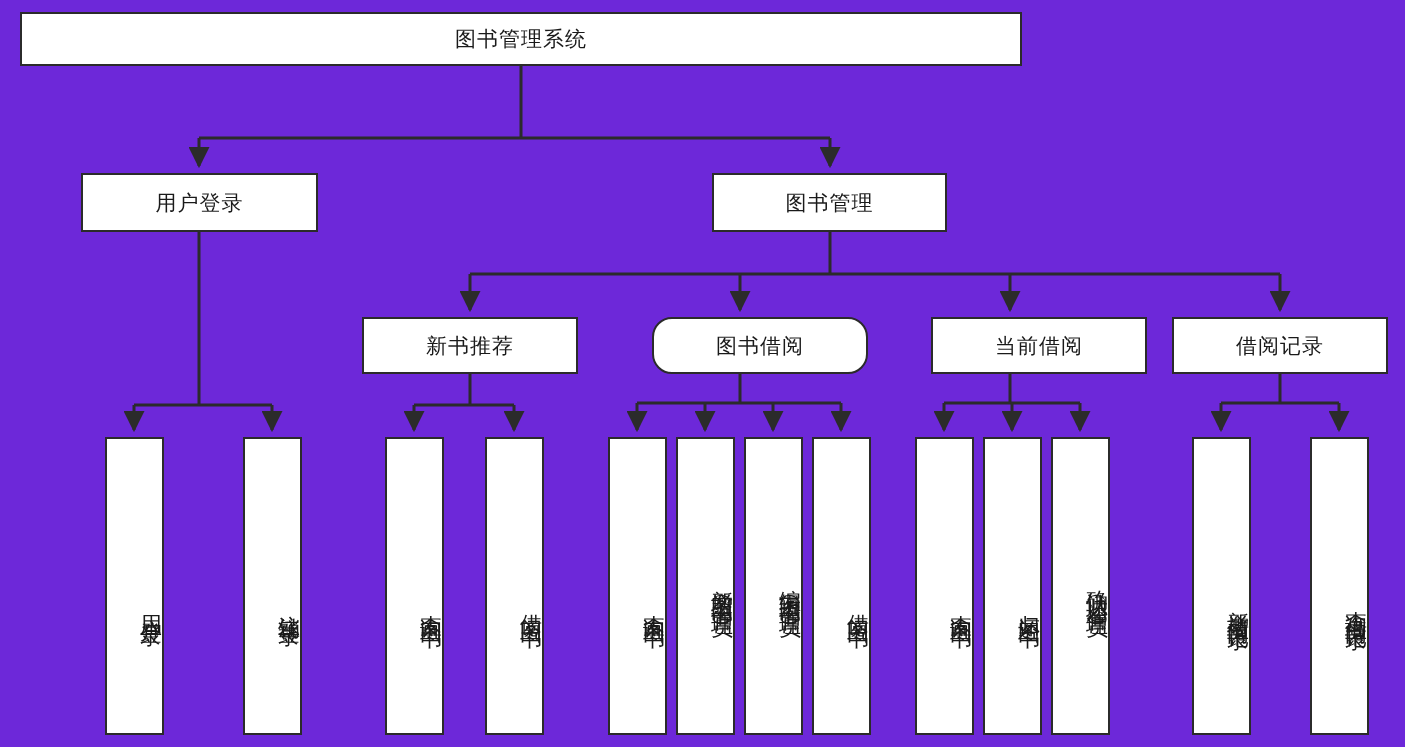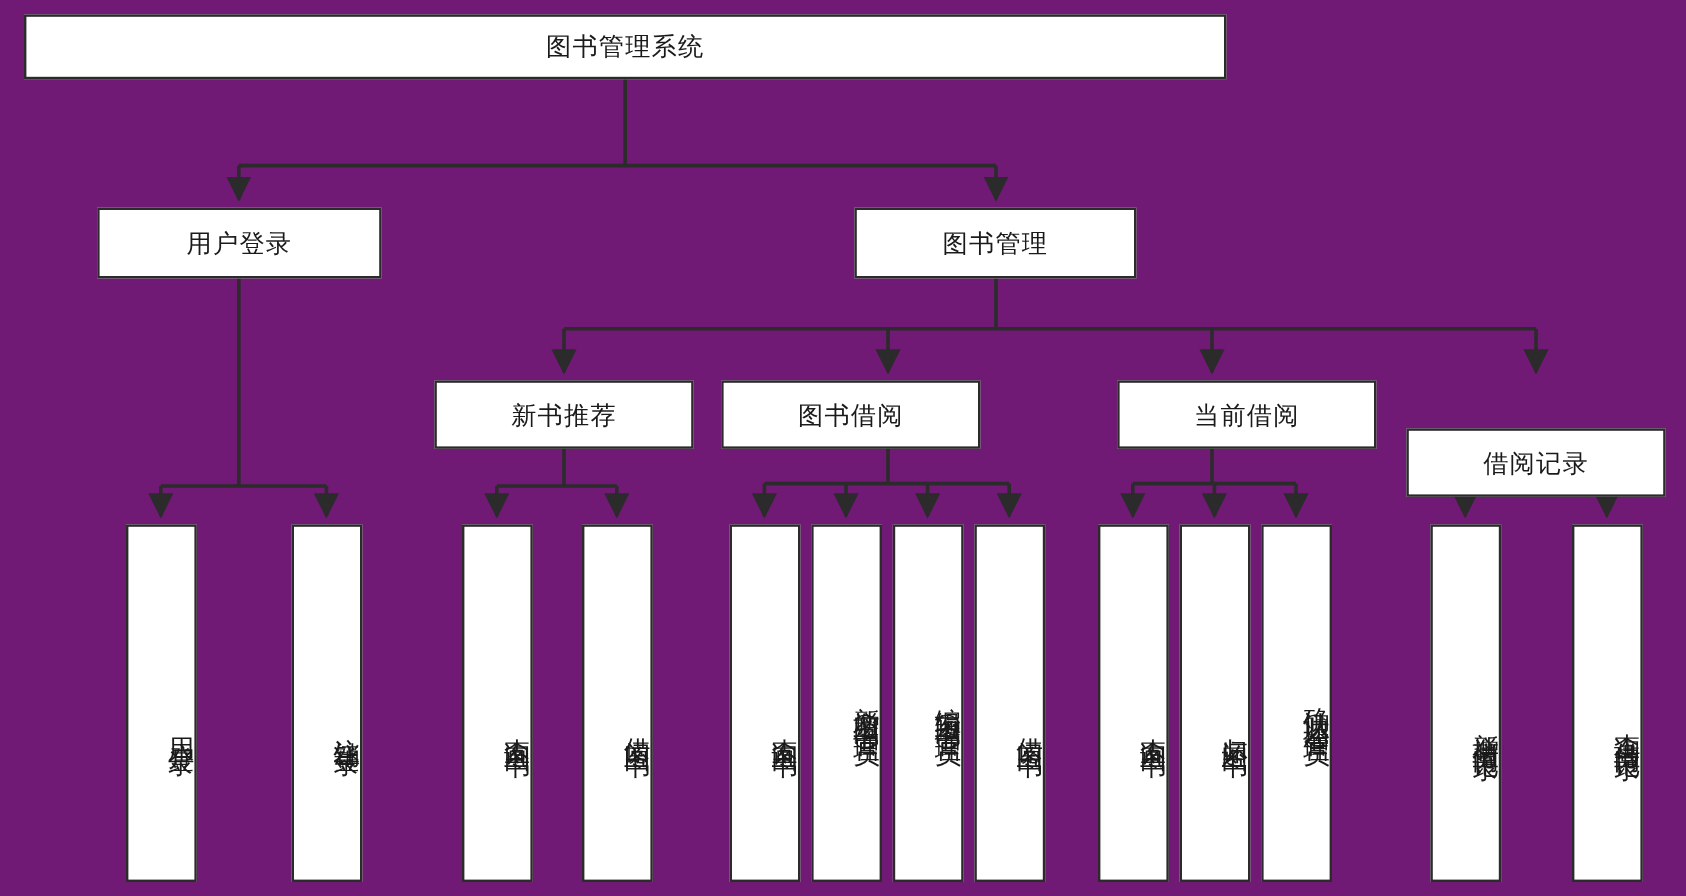--- a/index.html
+++ b/index.html
@@ -10,21 +10,21 @@
   body {
     width: 1405px;
     height: 747px;
     font-family: "Liberation Sans", "DejaVu Sans", sans-serif;
     overflow: hidden;
   }
   #diagram-root {
     position: relative;
     width: 1405px;
     height: 747px;
-    background: #701a75;
+    background: #6d28d9;
   }
   svg#flow-svg {
     position: absolute;
     top: 0;
     left: 0;
     width: 1405px;
     height: 747px;
   }
   .node-box {
     position: absolute;
@@ -124,27 +124,27 @@
   <div class="node-box node-h" style="left:81px; top:173px; width:237px; height:59px;">
     <span>用户登录</span>
   </div>
   <div class="node-box node-h" style="left:712px; top:173px; width:235px; height:59px;">
     <span>图书管理</span>
   </div>
 
   <div class="node-box node-h" style="left:362px; top:317px; width:216px; height:57px;">
     <span>新书推荐</span>
   </div>
-  <div class="node-box node-h" style="left:601px; top:317px; width:216px; height:57px;">
+  <div class="node-box node-h" style="left:652px; top:317px; width:216px; height:57px;border-radius:20px;">
     <span>图书借阅</span>
   </div>
   <div class="node-box node-h" style="left:902px; top:317px; width:216px; height:57px;margin-left:29px;">
     <span>当前借阅</span>
   </div>
-  <div class="node-box node-h" style="left:1172px; top:317px; width:216px; height:57px;margin-top:40px;">
+  <div class="node-box node-h" style="left:1172px; top:317px; width:216px; height:57px;">
     <span>借阅记录</span>
   </div>
 
   <div class="node-box node-v" style="left:105px; top:437px; width:59px; height:298px;">
     <span>用户登录</span>
   </div>
   <div class="node-box node-v" style="left:243px; top:437px; width:59px; height:298px;">
     <span>注销登录</span>
   </div>
 

